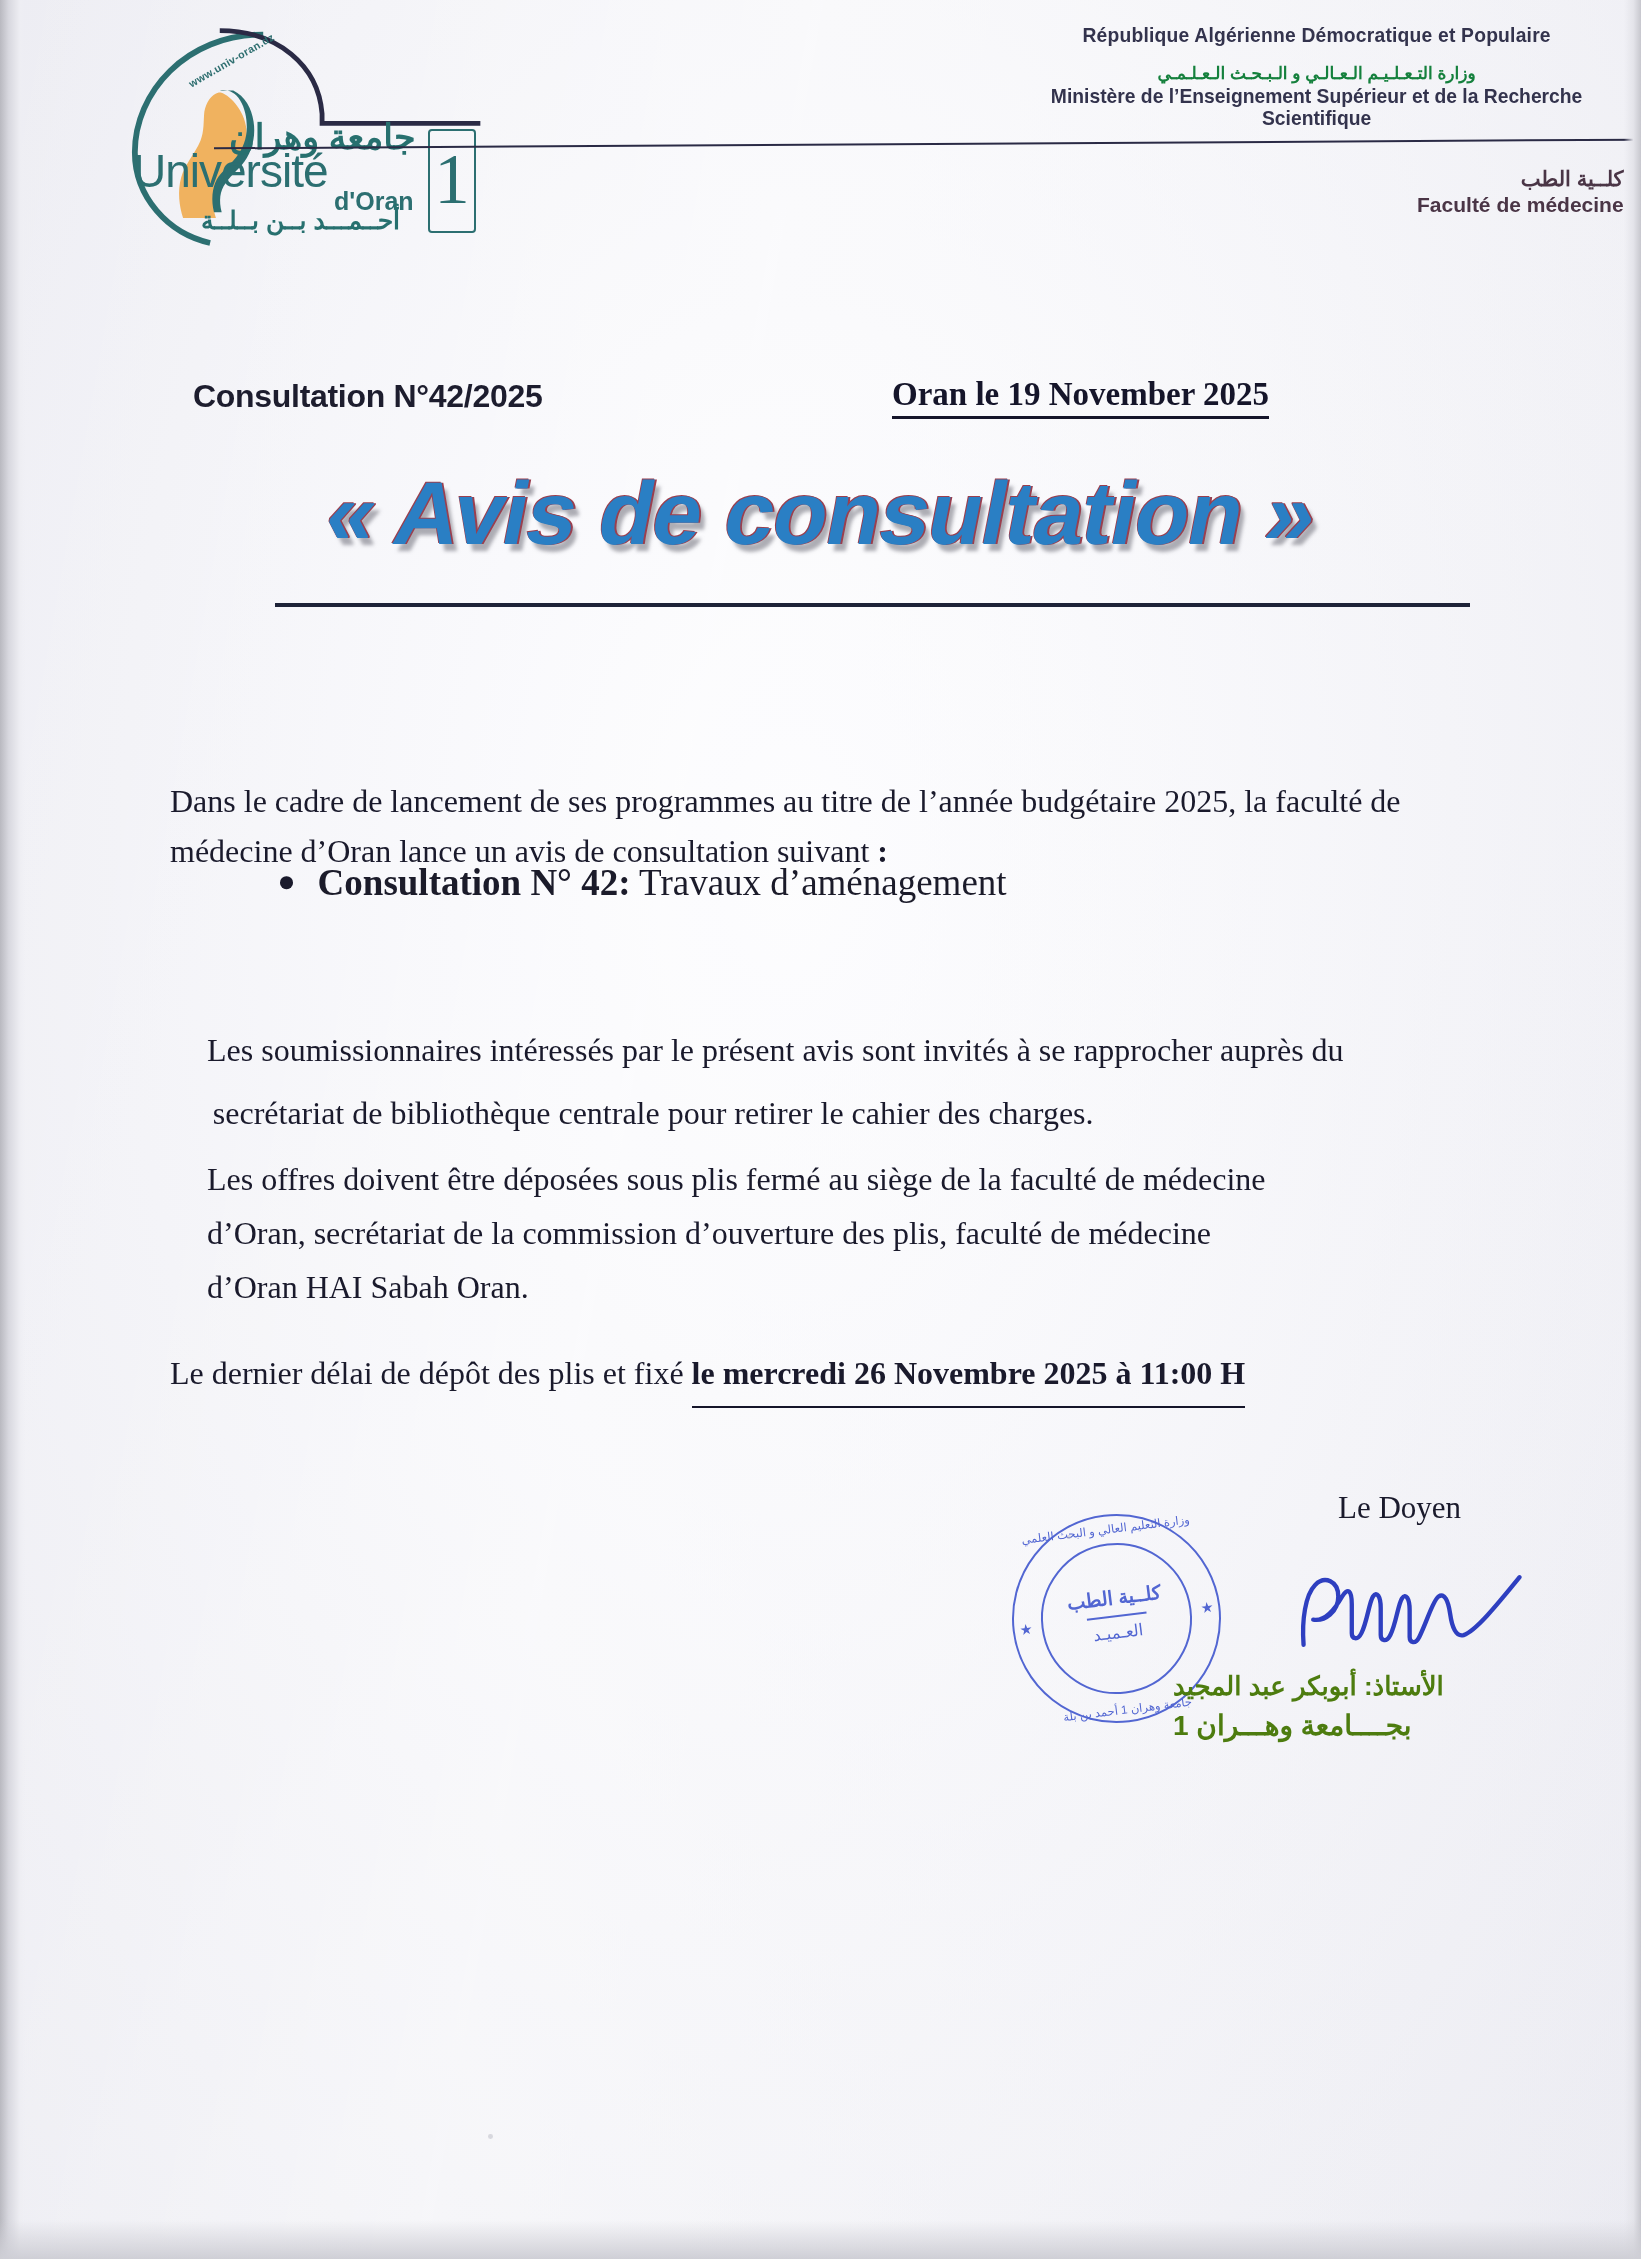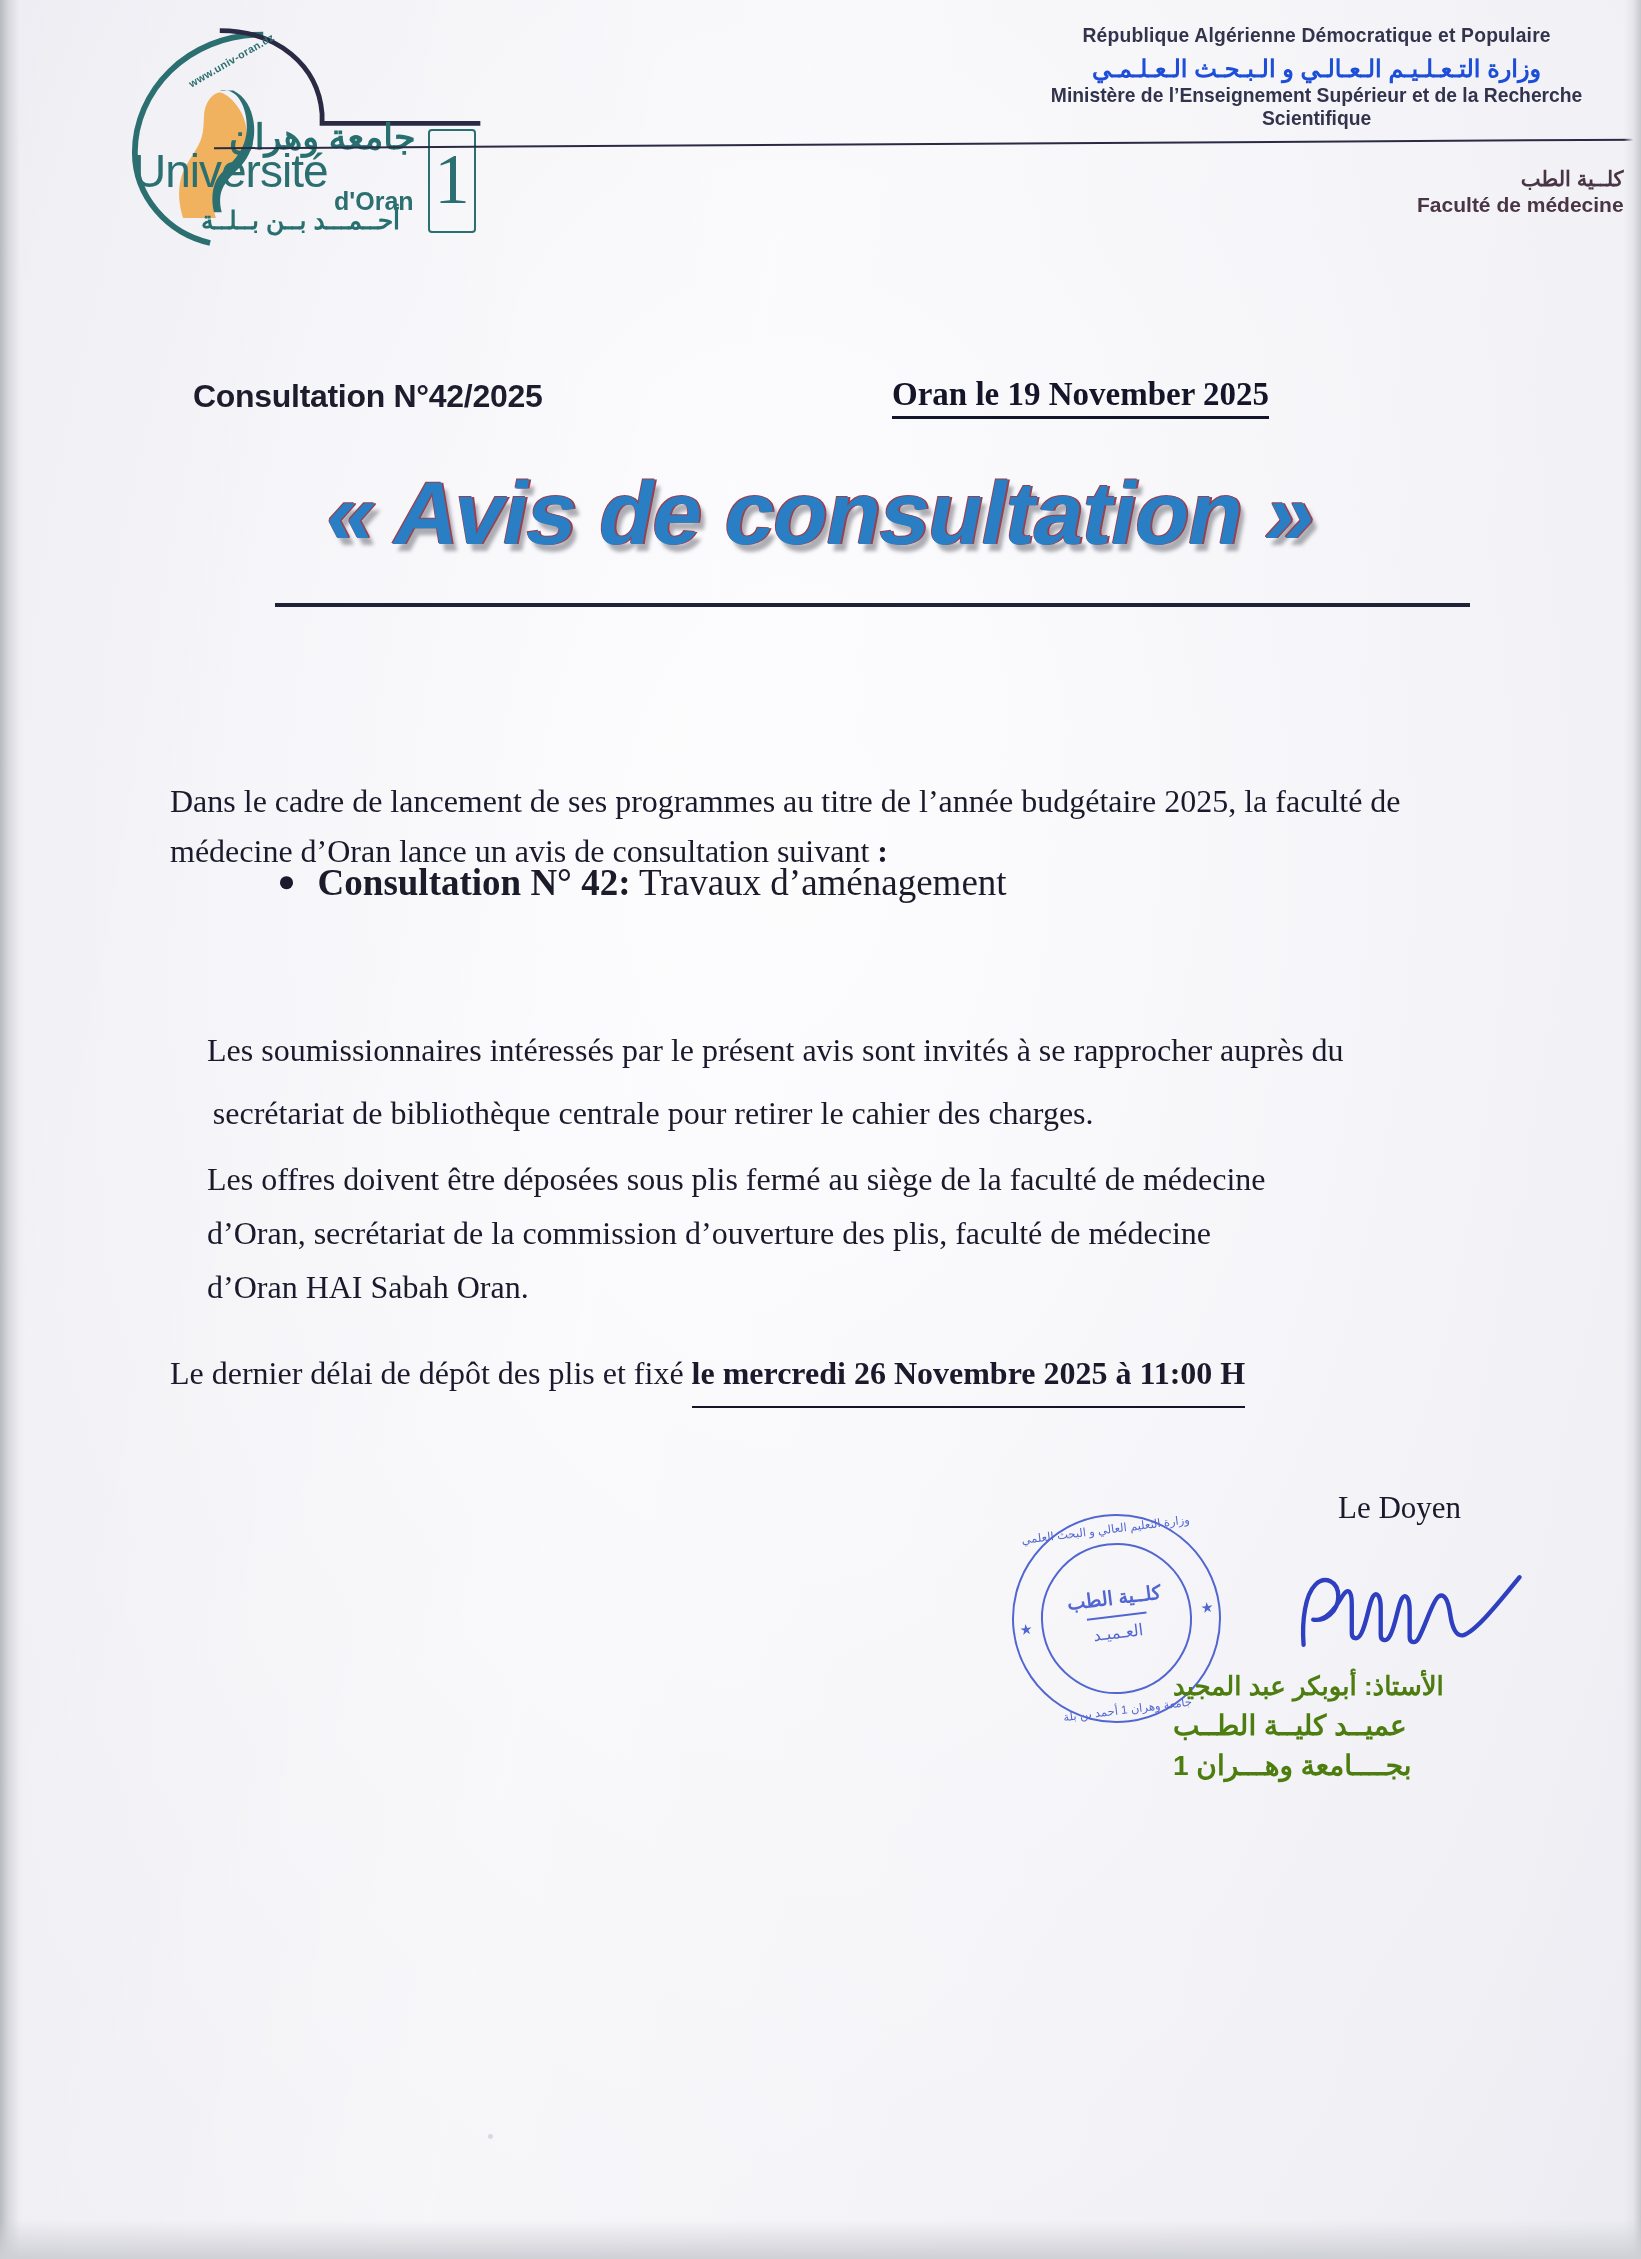--- a/index.html
+++ b/index.html
@@ -59,27 +59,27 @@
     font-family: "Liberation Sans", sans-serif;
     color: #33334d;
   }
   .ministry-fr1 {
     font-size: 19.3px;
     font-weight: 600;
     letter-spacing: 0.2px;
     line-height: 1.15;
   }
   .ministry-ar {
-    font-size: 24px;
+    font-size: 17px;
     font-weight: 700;
     letter-spacing: 4.8px;
     direction: rtl;
     line-height: 1.3;
-    margin-top: 6px;
-    color: #1d4ed8;
+    margin-top: 16px;
+    color: #15803d;
   }
   .ministry-fr2 {
     font-size: 19.3px;
     font-weight: 600;
     line-height: 1.15;
     margin-top: 1px;
   }
   .header-rule {
     position: absolute;
     left: 214px;
@@ -507,21 +507,20 @@
                C34,72 44,60 52,46 C58,36 62,40 62,54 L62,84
                C62,90 68,92 72,84 C78,72 80,52 84,46 C88,40 92,46 92,58 L92,86
                C92,92 98,94 102,86 C108,74 110,54 114,48 C118,42 122,48 122,60
                L122,88 C122,94 128,96 132,88 C140,72 146,50 152,46
                C158,42 162,50 164,64 C166,78 170,88 178,86
                C190,82 210,58 236,26" fill="none" stroke="#2e3fc0" stroke-width="4.5" stroke-linecap="round" stroke-linejoin="round"></path>
     </svg>
 
     <div class="sig-arabic">
       <span class="sline s1">الأستاذ: أبوبكر عبد المجيد</span>
-      <span class="sline s2">عميــد كليــة الطــب</span>
       <span class="sline s3">بجــــامعة وهـــران 1</span>
     </div>
   </div>
 
   <div class="dust" style="left:11.6px;top:1101px;width:8.7px;height:12.6px;"></div>
   <div class="dust" style="left:488px;top:2134px;width:4.8px;height:4.8px;"></div>
   <div class="dust" style="left:1067px;top:1535px;width:3.9px;height:3.9px;"></div>
 
   <div class="scan-left-edge"></div>
   <div class="scan-right-edge"></div>

